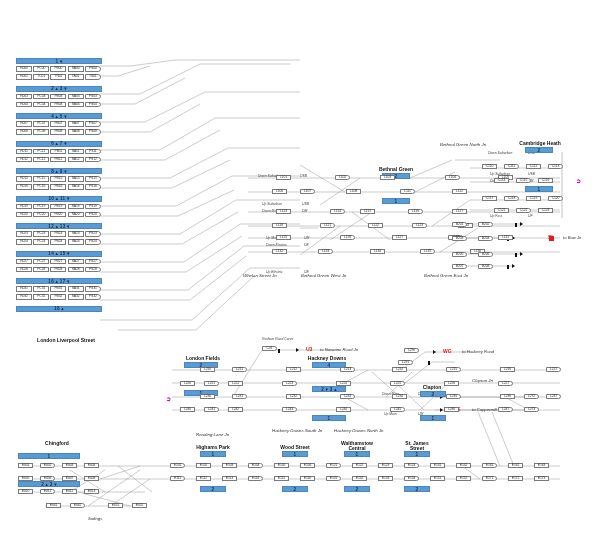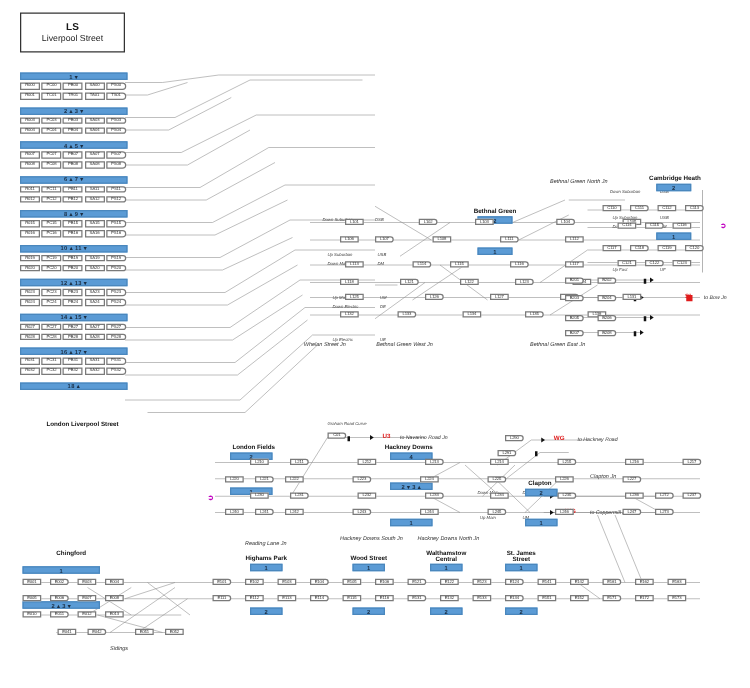--- a/index.html
+++ b/index.html
@@ -156,24 +156,20 @@
       <path d="M78 492 L130 506"></path>
       <path d="M88 506 L140 470"></path>
       <path d="M100 479 L140 466"></path>
       <path d="M110 506 L150 479"></path>
       <path d="M118 466 L152 492"></path>
 
       <path d="M462 466 L480 479"></path>
     </g>
   </svg>
 
-  <div class="panel-box" style="left:16px;top:10px;width:84px;height:32px;">
-    <div class="panel-code">LS</div>
-    <div class="panel-name">Liverpool Street</div>
-  </div>
 
   <div id="terminus-group">
       <div class="platbar" style="left: 16px; top: 58px; width: 86px; height: 6px;">
         <span>1 ▾</span>
       </div>
       <div class="berth" style="left: 16px; top: 66px; width: 16px; height: 5.5px;">
         <span>R000</span>
       </div>
       <div class="berth" style="left: 33.2px; top: 66px; width: 16px; height: 5.5px;">
         <span>PC00</span>

